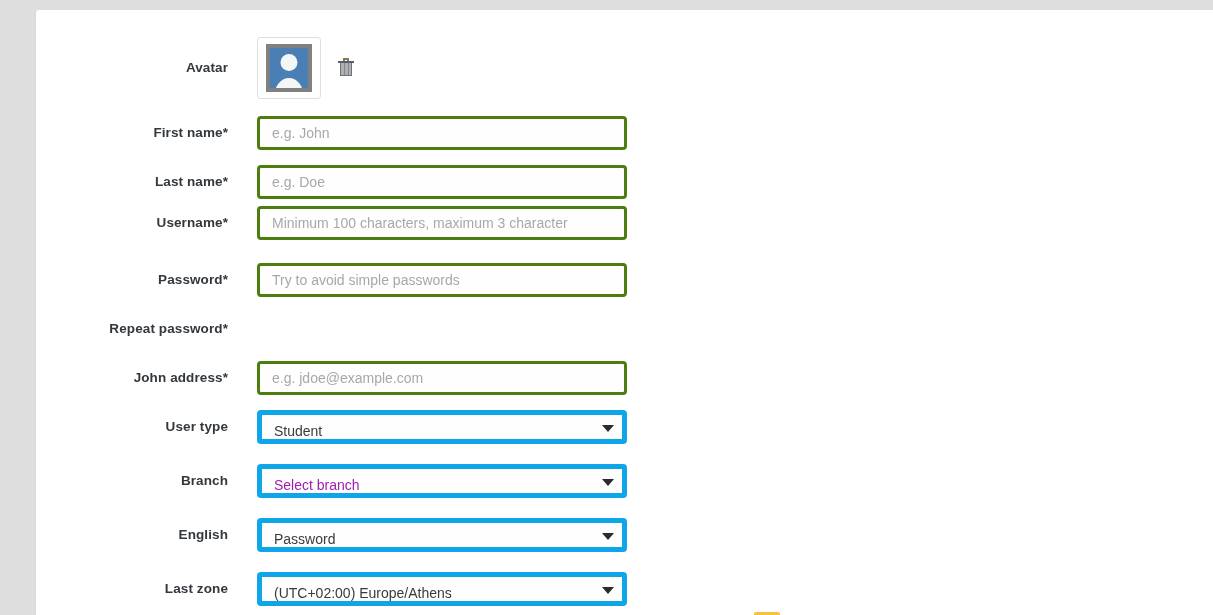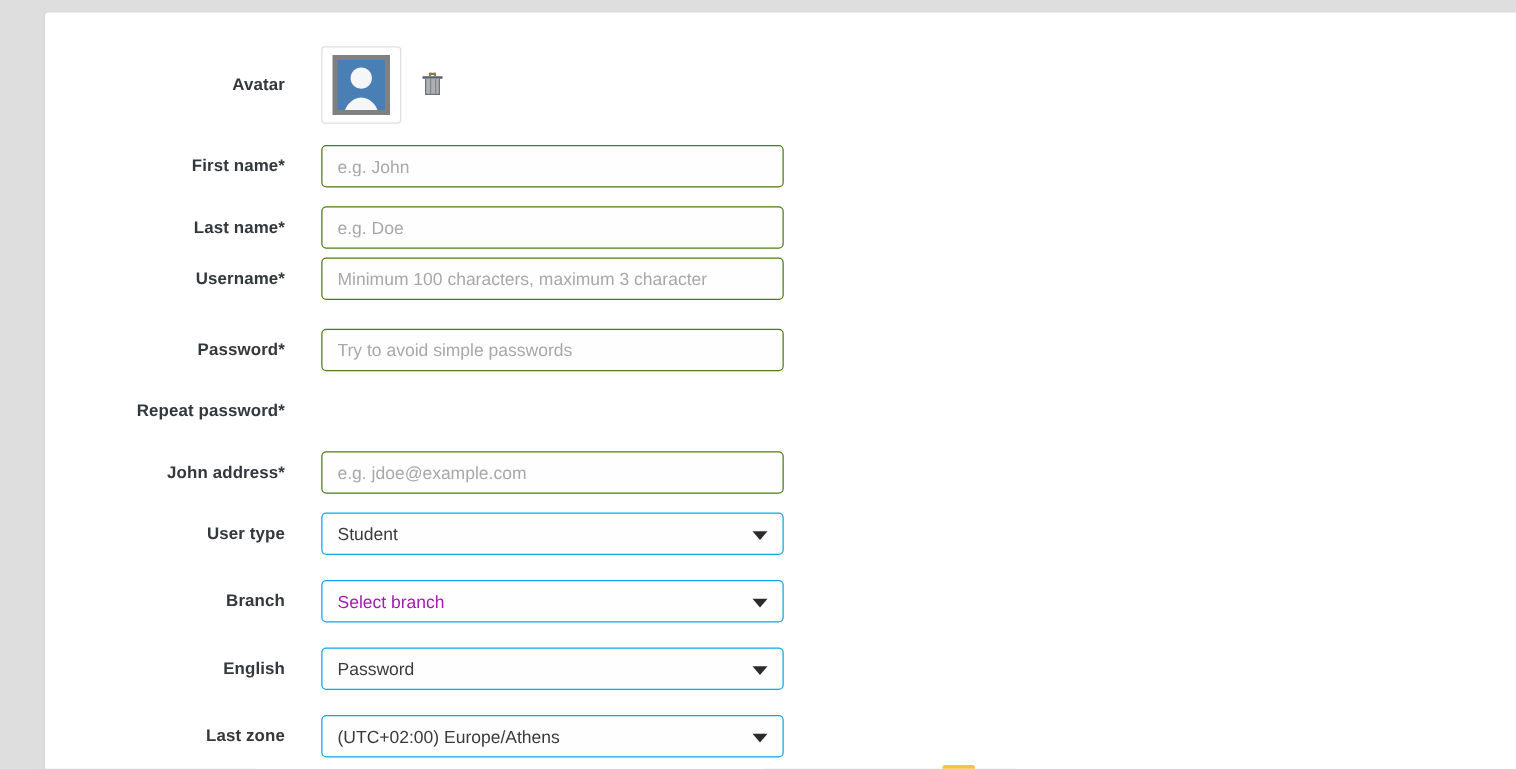--- a/index.html
+++ b/index.html
@@ -46,38 +46,38 @@
     letter-spacing: 0.1px;
   }
   .control {
     position: absolute;
     left: 221px; top: 0;
     width: 370px; height: 34px;
   }
   .field {
     width: 100%; height: 34px;
     background: #fefefe;
-    border: 1px solid #4d7c0f;
+    border: 3px solid #4d7c0f;
     border-radius: 4px;
     padding: 0 12px;
     font-size: 14px;
     font-family: "Liberation Sans", sans-serif;
     color: #3a3a3a;
     line-height: 32px;
     outline: none;
     display: block;
   }
   .field::placeholder { color: #a8a8a8; opacity: 1; }
   .field::-webkit-input-placeholder { color: #a8a8a8; }
 
   .select-wrap { position: relative; width: 100%; height: 34px; }
   .select-box {
     width: 100%; height: 34px;
     background: #fefefe;
-    border: 1px solid #0ea5e9;
+    border: 5px solid #0ea5e9;
     border-radius: 4px;
     padding: 0 34px 0 12px;
     font-size: 14px;
     line-height: 32px;
     color: #3a3a3a;
     white-space: nowrap;
     overflow: hidden;
     text-overflow: ellipsis;
   }
   .select-box.placeholder { color: #a21caf; }

